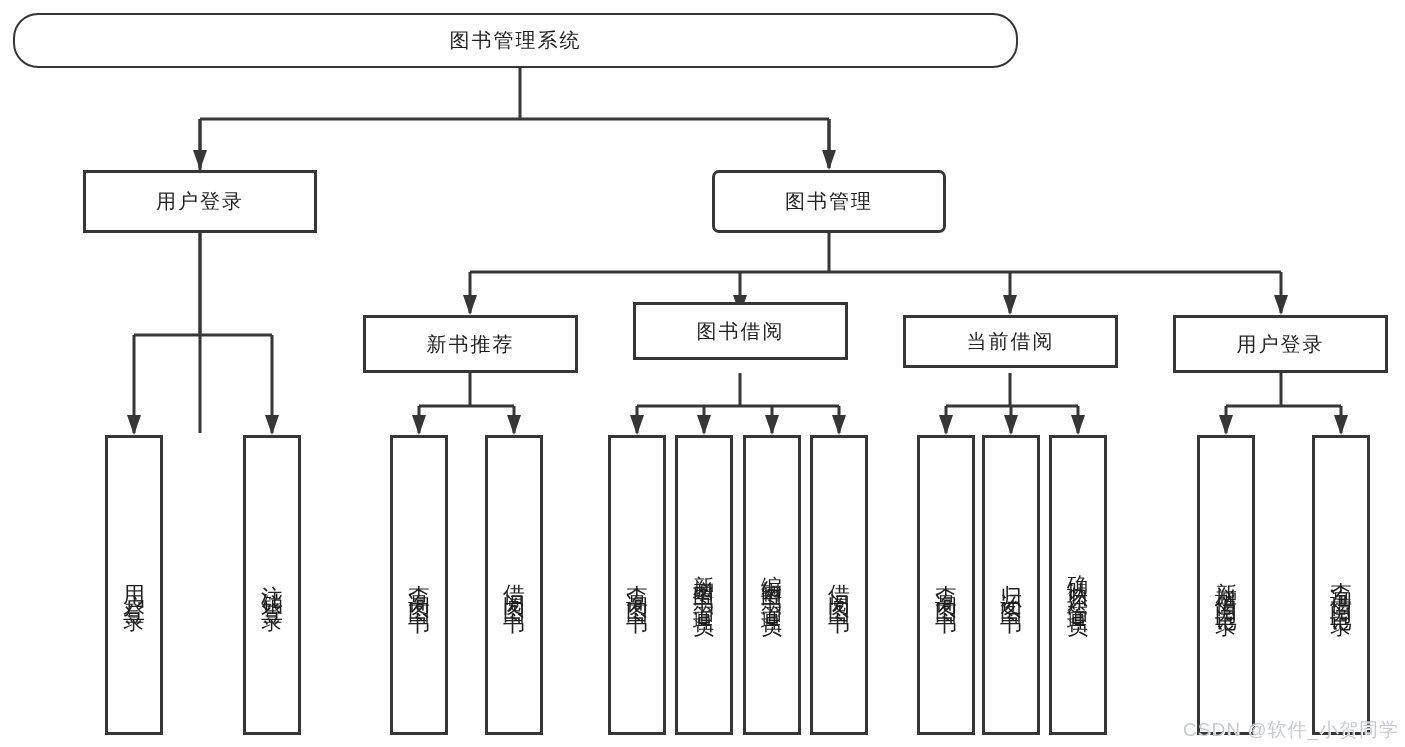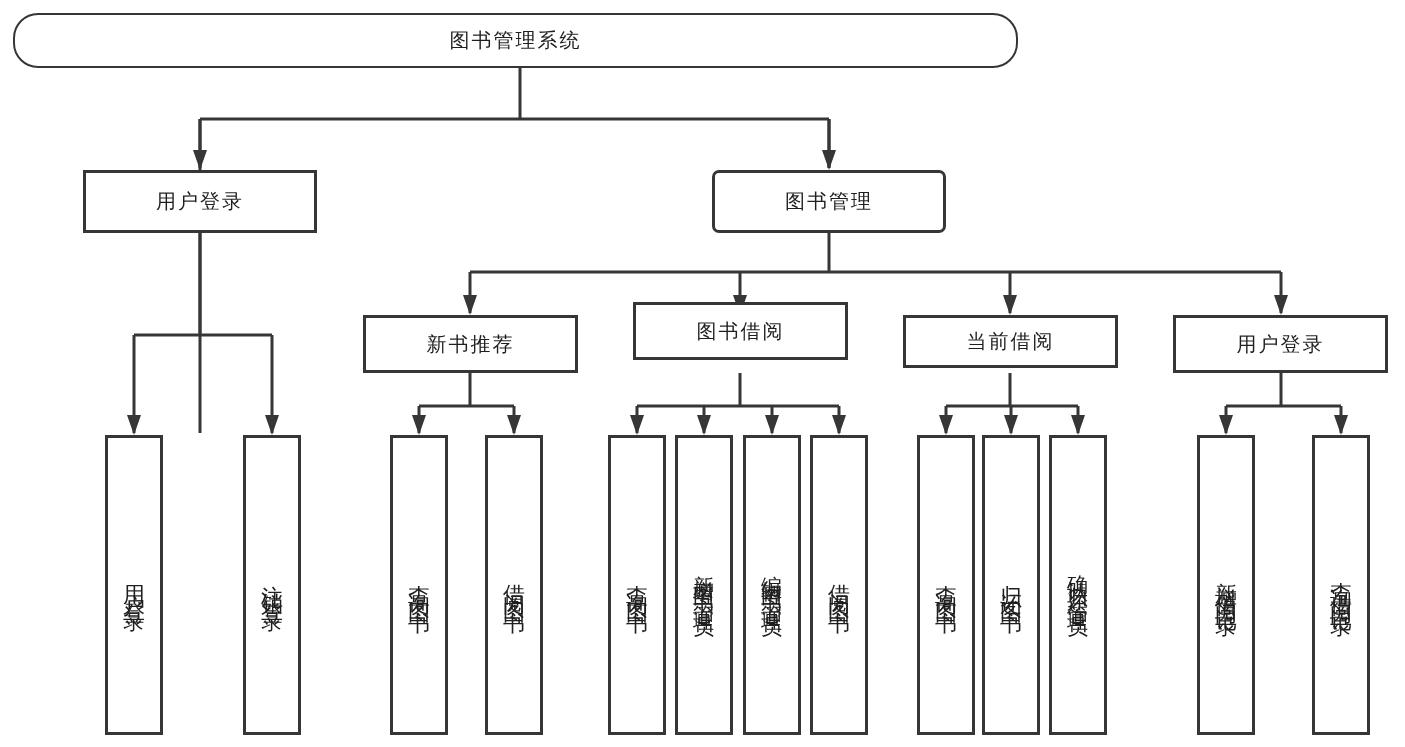--- a/index.html
+++ b/index.html
@@ -164,14 +164,15 @@
     <span class="vtext" style="letter-spacing:6px;font-size:21px;">确认归还（管理员）</span>
   </div>
 
   <div class="vbox" style="left:1197px;top:435px;width:58px;height:300px;">
     <span class="vtext" style="letter-spacing:7px;">新增借阅记录</span>
   </div>
   <div class="vbox" style="left:1312px;top:435px;width:58px;height:300px;">
     <span class="vtext" style="letter-spacing:7px;">查询借阅记录</span>
   </div>
 
+  <div class="watermark">CSDN @软件_小贺同学</div>
 
 </div>
 
 </body></html>

